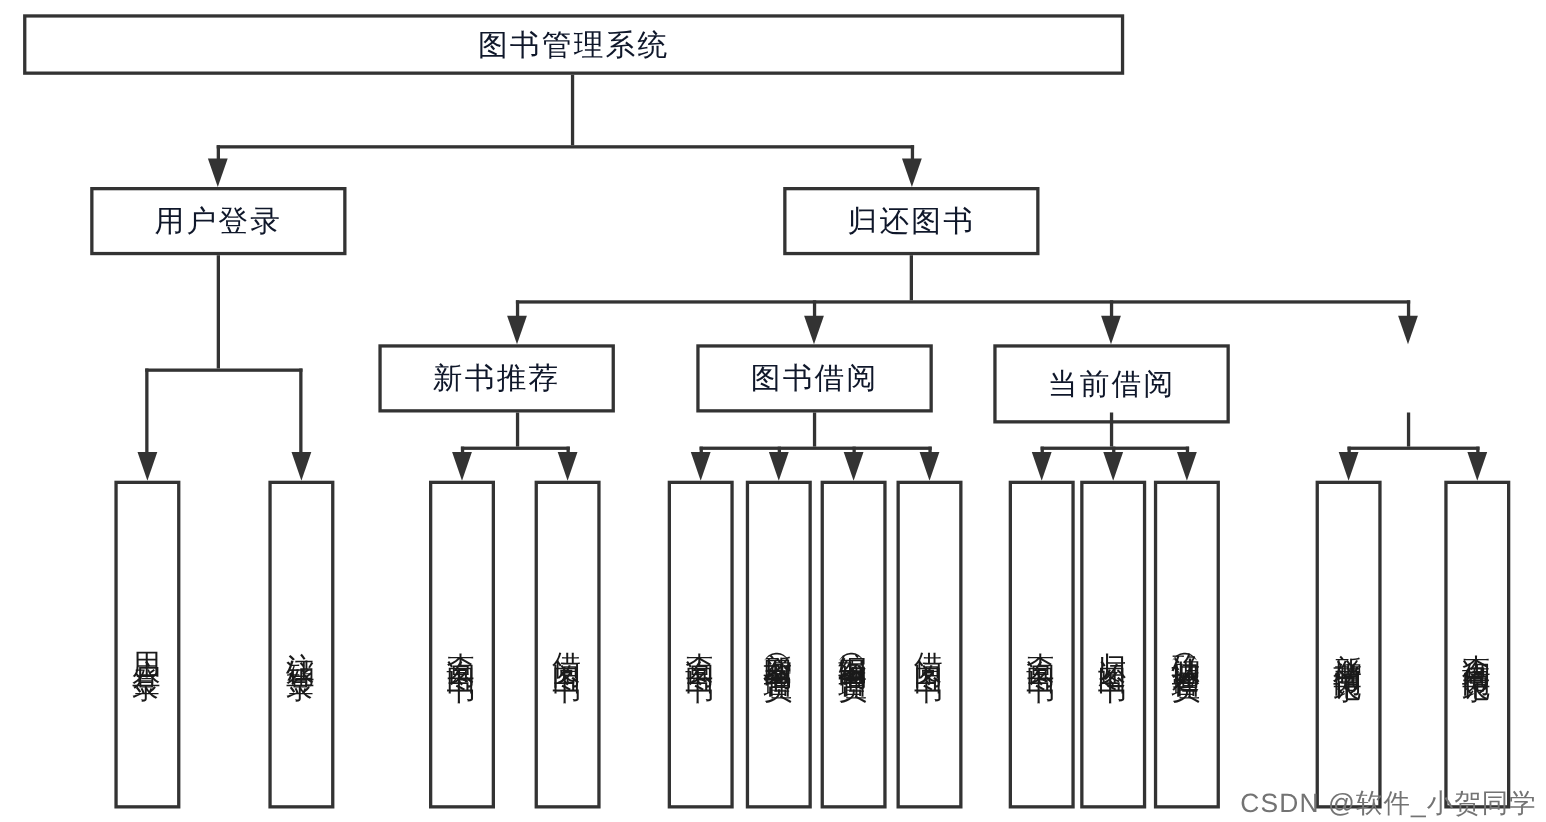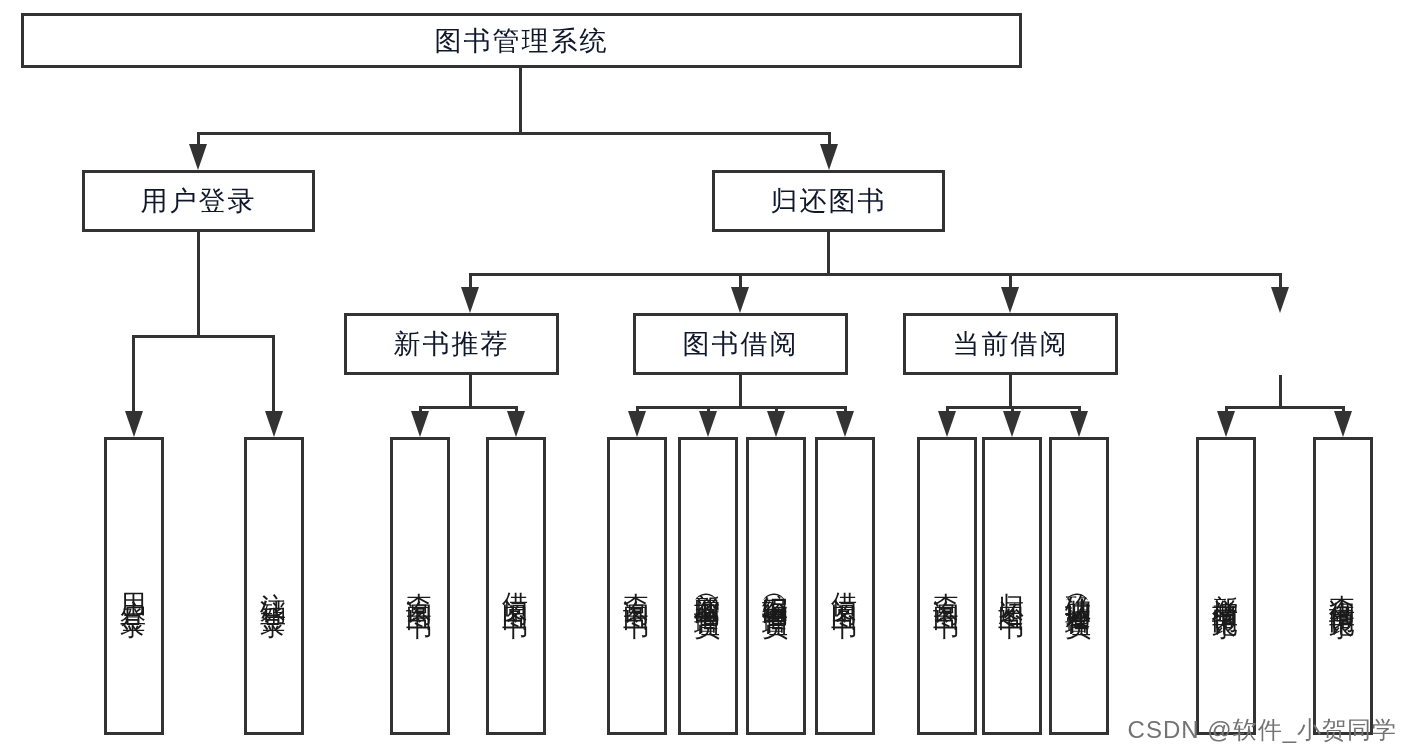--- a/index.html
+++ b/index.html
@@ -102,21 +102,21 @@
     <div class="line" style="left:1279px;top:273px;width:3px;height:16px;"></div>
     <div class="arrow" style="left:1271px;top:287px;"></div>
   </div>
 
   <div class="box" style="left:344px;top:313px;width:215px;height:62px;">
     <span class="hlabel">新书推荐</span>
   </div>
   <div class="box" style="left:633px;top:313px;width:215px;height:62px;">
     <span class="hlabel">图书借阅</span>
   </div>
-  <div class="box" style="left:903px;top:313px;width:215px;height:62px;">
+  <div class="box" style="left:903px;top:313px;width:215px;height:72px;">
     <span class="hlabel">当前借阅</span>
   </div>
 
   <div>
     <div class="line" style="left:469px;top:375px;width:3px;height:31px;"></div>
     <div class="line" style="left:419px;top:406px;width:99px;height:3px;"></div>
     <div class="line" style="left:419px;top:406px;width:3px;height:7px;"></div>
     <div class="arrow" style="left:411px;top:411px;"></div>
     <div class="line" style="left:515px;top:406px;width:3px;height:7px;"></div>
     <div class="arrow" style="left:507px;top:411px;"></div>

